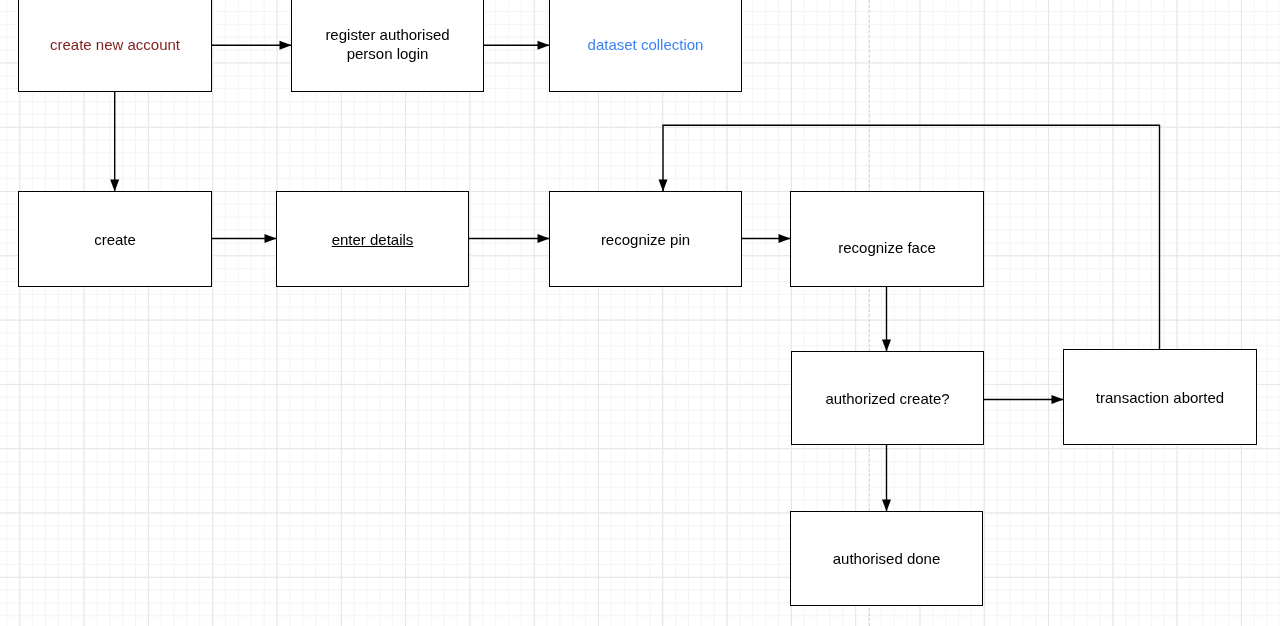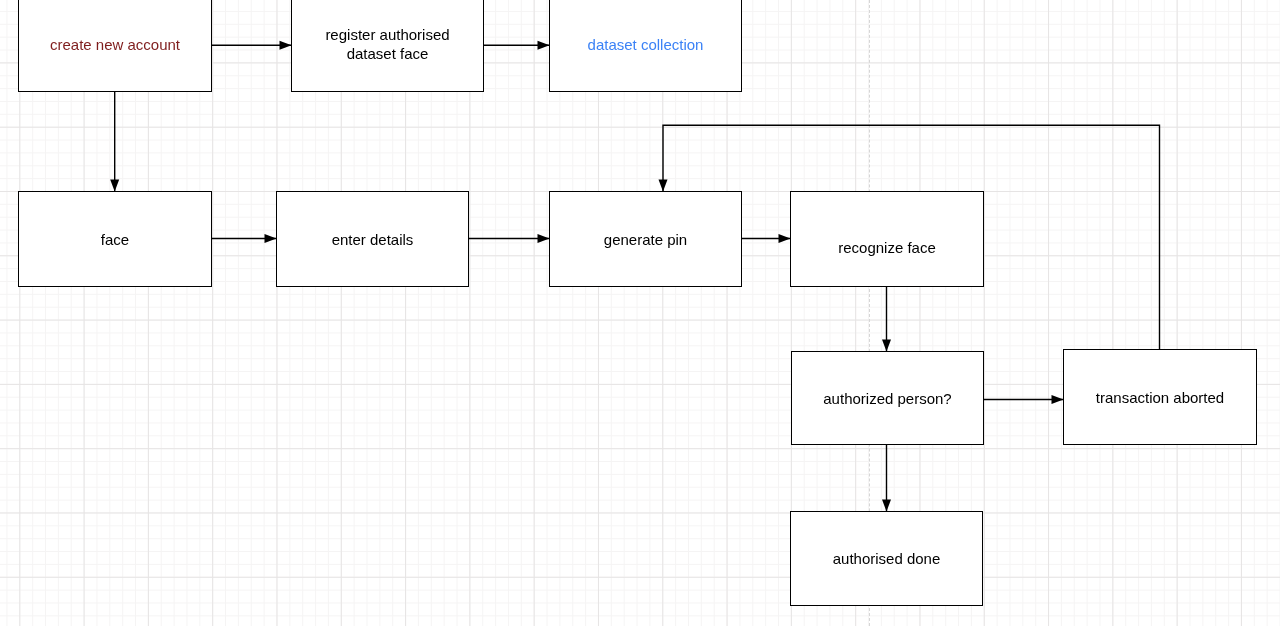--- a/index.html
+++ b/index.html
@@ -96,39 +96,39 @@
       <polyline points="984,399.5 1063,399.5" stroke="#000000" marker-end="url(#arrowhead)"></polyline>
       <polyline points="886.5,445 886.5,511" stroke="#000000" marker-end="url(#arrowhead)"></polyline>
       <polyline points="1159.5,349 1159.5,125.3 663,125.3 663,191" stroke="#000000" marker-end="url(#arrowhead)"></polyline>
     </svg>
   <div id="nodes">
       <div class="node" style="left: 18px; top: -4px; width: 194px; height: 96px; background: rgb(255, 255, 255); border-color: rgb(0, 0, 0);">
         <span class="label" style="color: #7f1d1d;">create new account</span>
       </div>
       <div class="node" style="left: 291px; top: -4px; width: 193px; height: 96px; background: rgb(255, 255, 255); border-color: rgb(0, 0, 0);">
         <span class="label" style="color: rgb(0, 0, 0);">register authorised
-dataset face</span>
+person login</span>
       </div>
       <div class="node" style="left: 549px; top: -4px; width: 193px; height: 96px; background: rgb(255, 255, 255); border-color: rgb(0, 0, 0);">
         <span class="label" style="color: #3b82f6;">dataset collection</span>
       </div>
       <div class="node" style="left: 18px; top: 191px; width: 194px; height: 96px; background: rgb(255, 255, 255); border-color: rgb(0, 0, 0);">
-        <span class="label" style="color: rgb(0, 0, 0);">face</span>
+        <span class="label" style="color: rgb(0, 0, 0);">create</span>
       </div>
       <div class="node" style="left: 276px; top: 191px; width: 193px; height: 96px; background: rgb(255, 255, 255); border-color: rgb(0, 0, 0);">
-        <span class="label" style="color: rgb(0, 0, 0);">enter details</span>
+        <span class="label" style="color: rgb(0, 0, 0); text-decoration: underline;">enter details</span>
       </div>
       <div class="node" style="left: 549px; top: 191px; width: 193px; height: 96px; background: rgb(255, 255, 255); border-color: rgb(0, 0, 0);">
-        <span class="label" style="color: rgb(0, 0, 0);">generate pin</span>
+        <span class="label" style="color: rgb(0, 0, 0);">recognize pin</span>
       </div>
       <div class="node" style="left: 790px; top: 191px; width: 194px; height: 96px; background: rgb(255, 255, 255); border-color: rgb(0, 0, 0);">
         <span class="label" style="color: rgb(0, 0, 0); margin-top: 16px;">recognize face</span>
       </div>
       <div class="node" style="left: 791px; top: 351px; width: 193px; height: 94px; background: rgb(255, 255, 255); border-color: rgb(0, 0, 0);">
-        <span class="label" style="color: rgb(0, 0, 0);">authorized person?</span>
+        <span class="label" style="color: rgb(0, 0, 0);">authorized create?</span>
       </div>
       <div class="node" style="left: 1063px; top: 349px; width: 194px; height: 96px; background: rgb(255, 255, 255); border-color: rgb(0, 0, 0);">
         <span class="label" style="color: rgb(0, 0, 0);">transaction aborted</span>
       </div>
       <div class="node" style="left: 790px; top: 511px; width: 193px; height: 95px; background: rgb(255, 255, 255); border-color: rgb(0, 0, 0);">
         <span class="label" style="color: rgb(0, 0, 0);">authorised done</span>
       </div>
     </div>
 </div>
 

